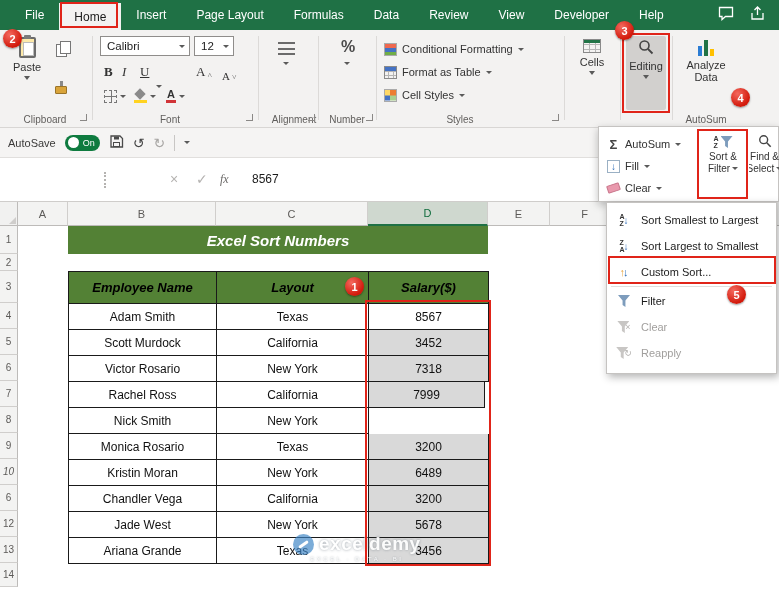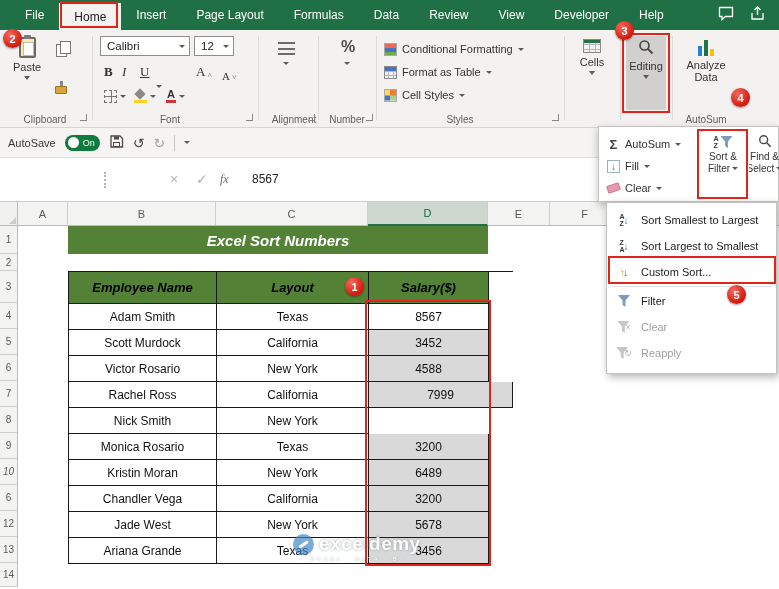--- a/index.html
+++ b/index.html
@@ -325,26 +325,26 @@
         <div class="tc activecell" style="width: 120px; height: 26px;">8567</div>
       </div>
       <div class="trow">
         <div class="tc" style="width: 148px; height: 26px;">Scott Murdock</div>
         <div class="tc" style="width: 152px; height: 26px;">California</div>
         <div class="tc selcell" style="width: 120px; height: 26px;">3452</div>
       </div>
       <div class="trow">
         <div class="tc" style="width: 148px; height: 26px;">Victor Rosario</div>
         <div class="tc" style="width: 152px; height: 26px;">New York</div>
-        <div class="tc selcell" style="width: 120px; height: 26px;">4588</div>
+        <div class="tc selcell" style="width: 120px; height: 26px;">7318</div>
       </div>
       <div class="trow">
         <div class="tc" style="width: 148px; height: 26px;">Rachel Ross</div>
         <div class="tc" style="width: 152px; height: 26px;">California</div>
-        <div class="tc selcell" style="width: 144px; height: 26px;">7999</div>
+        <div class="tc selcell" style="width: 116px; height: 26px;">7999</div>
       </div>
       <div class="trow">
         <div class="tc" style="width: 148px; height: 26px; text-align: right;">Nick Smith</div>
         <div class="tc" style="width: 152px; height: 26px;">New York</div>
       </div>
       <div class="trow">
         <div class="tc" style="width: 148px; height: 26px;">Monica Rosario</div>
         <div class="tc" style="width: 152px; height: 26px;">Texas</div>
         <div class="tc selcell" style="width: 120px; height: 26px;">3200</div>
       </div>

